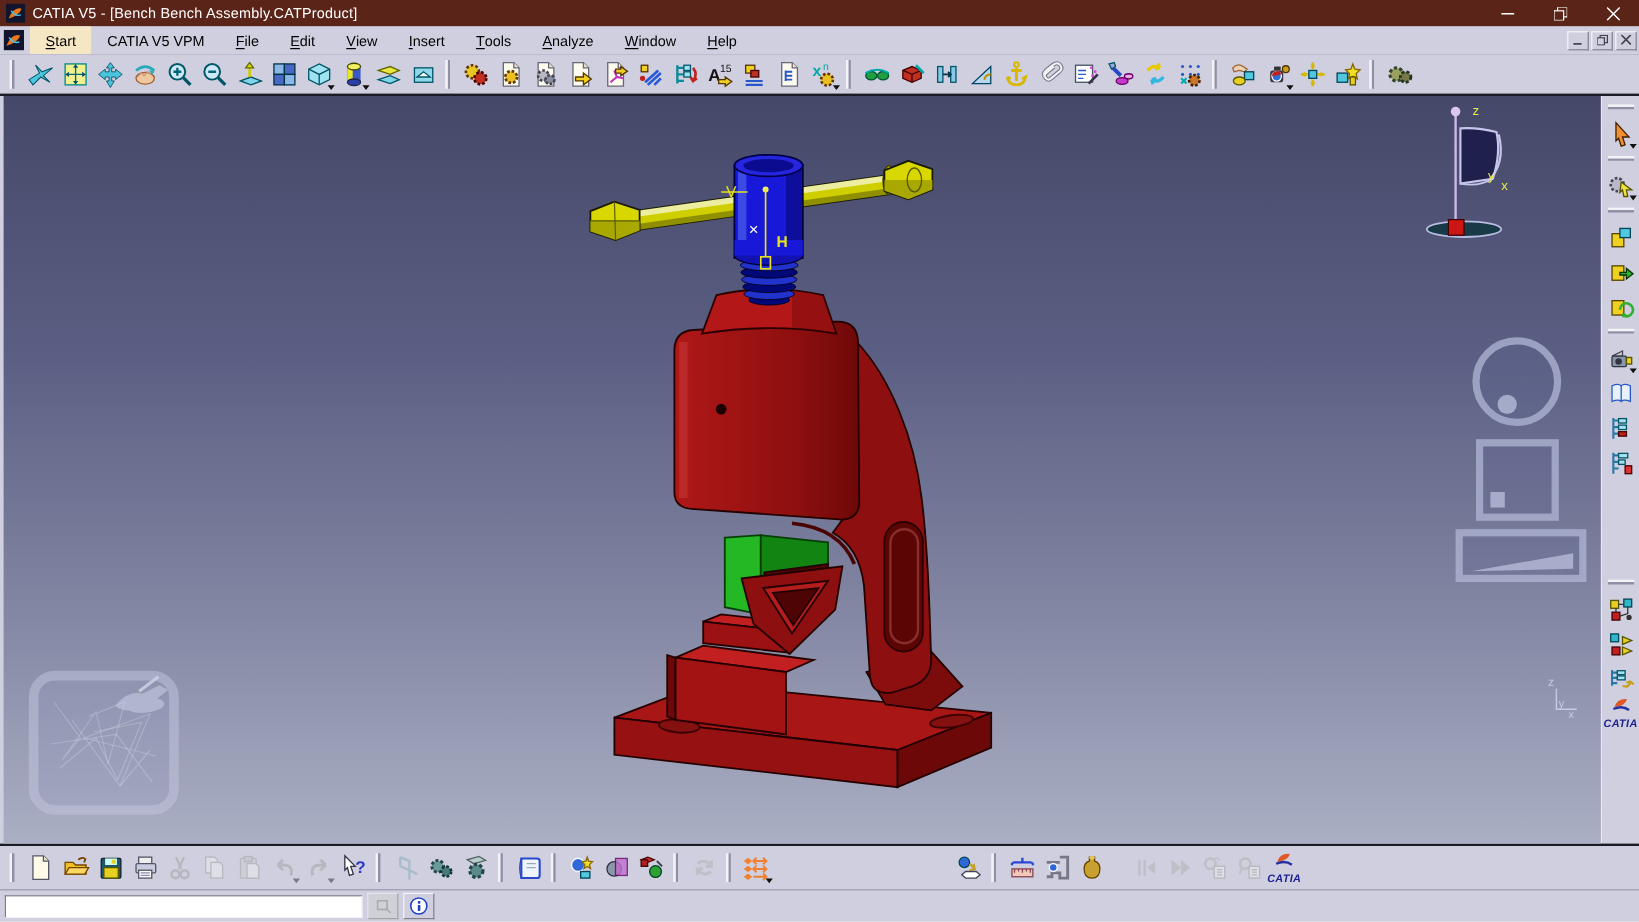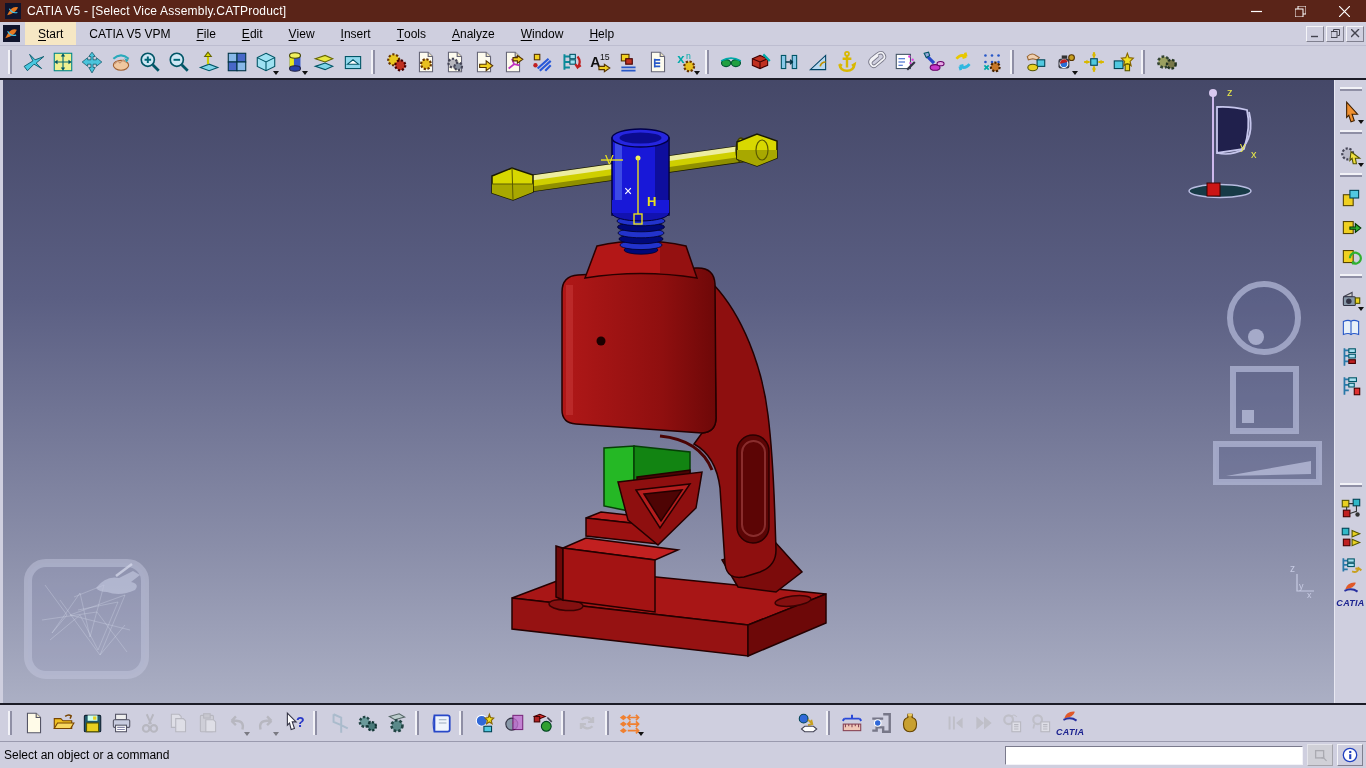--- a/index.html
+++ b/index.html
@@ -59,21 +59,21 @@
 <div id="app">
 
   <div id="titlebar">
     <span class="app-ico">
       <svg width="16" height="16" viewBox="0 0 22 22">
           <rect width="22" height="22" fill="#10142c"></rect>
           <path d="M3 17 Q9 3 18 6 Q15 14 3 17Z" fill="#e87820"></path>
           <path d="M6 8 q4 7 11 5" stroke="#40c8f0" stroke-width="1.6" fill="none"></path>
         </svg>
     </span>
-    <span class="t-text">CATIA V5 - [Select Vice Assembly.CATProduct]</span>
+    <span class="t-text">CATIA V5 - [Bench Bench Assembly.CATProduct]</span>
     <div class="wbtns">
       <div class="wbtn">
           <svg width="11" height="11" viewBox="0 0 11 11">
             <path d="M0 5.5 h11" stroke="#fff" stroke-width="1.2"></path>
           </svg>
         </div>
       <div class="wbtn">
           <svg width="11" height="11" viewBox="0 0 11 11">
             <rect x="0" y="3" width="8" height="8" fill="none" stroke="#fff"></rect>
             <path d="M3 3 V0 h8 v8 h-3" fill="none" stroke="#fff"></path>
@@ -1021,21 +1021,20 @@
       <div class="tb-logo">
         <svg width="18" height="18" viewBox="0 0 22 22">
           <path d="M4 10 Q7 1 17 2 Q15 9 4 10 Z" fill="#e05828"></path>
           <path d="M3 12 q9 -4 16 1" stroke="#2830a0" stroke-width="2.4" fill="none"></path>
         </svg>
         <span class="brand">CATIA</span>
       </div>
     </div>
 
   <div id="statusbar">
-    <span id="status-msg">Select an object or a command</span>
     <input id="power-input" value="" style="">
     <div class="sbtn disabled">
       <svg width="18" height="16" viewBox="0 0 22 22">
           <rect x="5" y="5" width="11" height="10" fill="none" stroke="#8a8a9a" stroke-width="1.8"></rect>
           <path d="M16 15 l4 4 M13 15 h3 v-3" stroke="#8a8a9a" stroke-width="1.6" fill="none"></path>
         </svg>
     </div>
     <div class="sbtn">
       <svg width="18" height="18" viewBox="0 0 22 22">
           <circle cx="11" cy="11" r="8.2" fill="#fff" stroke="#2040c0" stroke-width="1.6"></circle>

